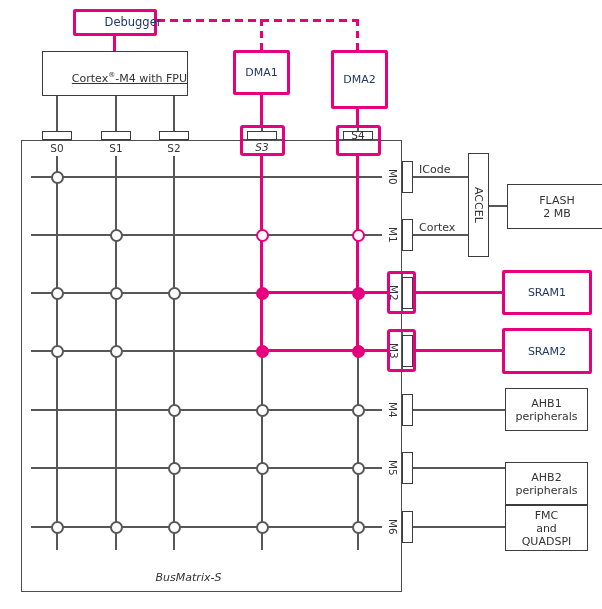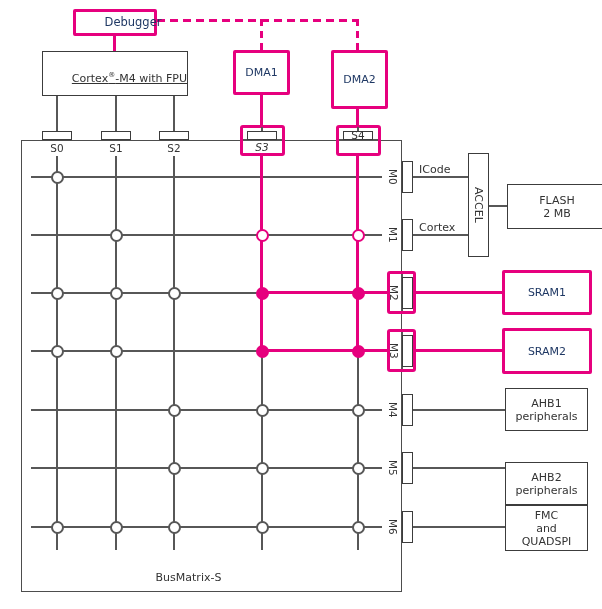--- a/index.html
+++ b/index.html
@@ -33,21 +33,21 @@
   .mlabel{position:absolute;width:14px;height:28px;display:flex;align-items:center;justify-content:center;
        writing-mode:vertical-rl;font-size:10.5px;color:#333;}
   
   .c{position:absolute;width:13px;height:13px;border-radius:50%;box-sizing:border-box;
      border:2px solid #575757;background:#fff;}
   .c.po{border-color:#E6007E;}
   .c.pf{border-color:#E6007E;background:#E6007E;}
   
   .vtext{writing-mode:vertical-rl;}
   .sup{font-size:7px;vertical-align:super;}
-  .buslbl{position:absolute;left:21px;top:571px;width:335px;text-align:center;font-size:11px;color:#333;}
+  .buslbl{position:absolute;left:21px;top:571px;width:335px;text-align:center;font-size:11px;color:#333;font-style:italic;}
   .codelbl{position:absolute;font-size:11px;color:#333;}
 </style>
 </head>
 <body>
 
 <div id="diagram">
 
   <div class="matrix"></div>
   <div class="buslbl">BusMatrix-S</div>
 

